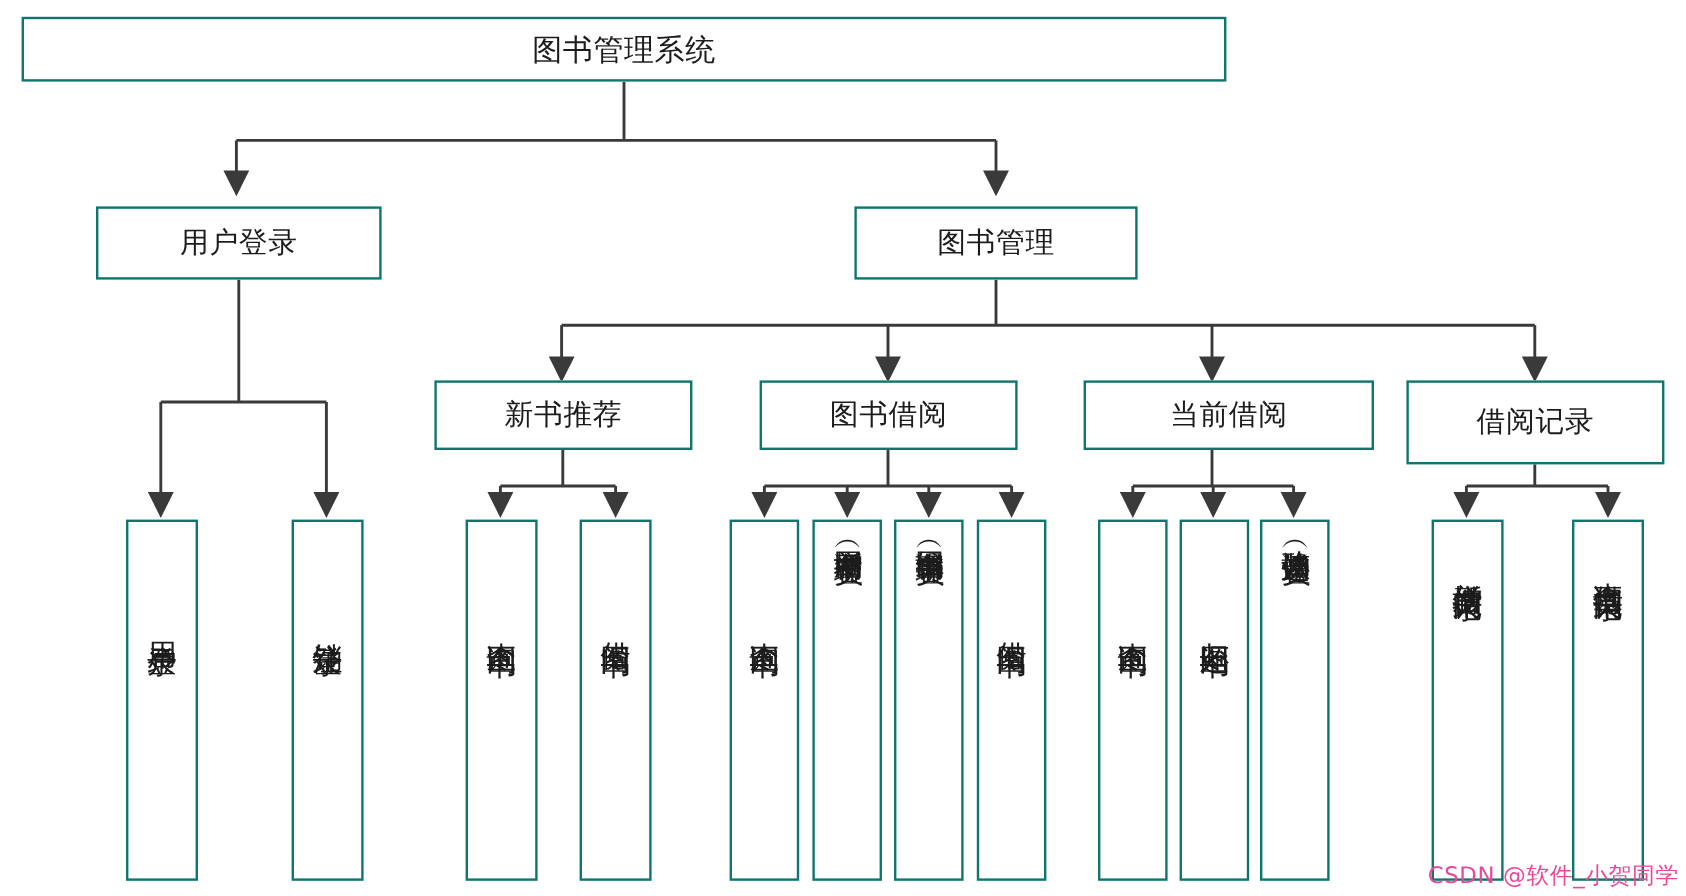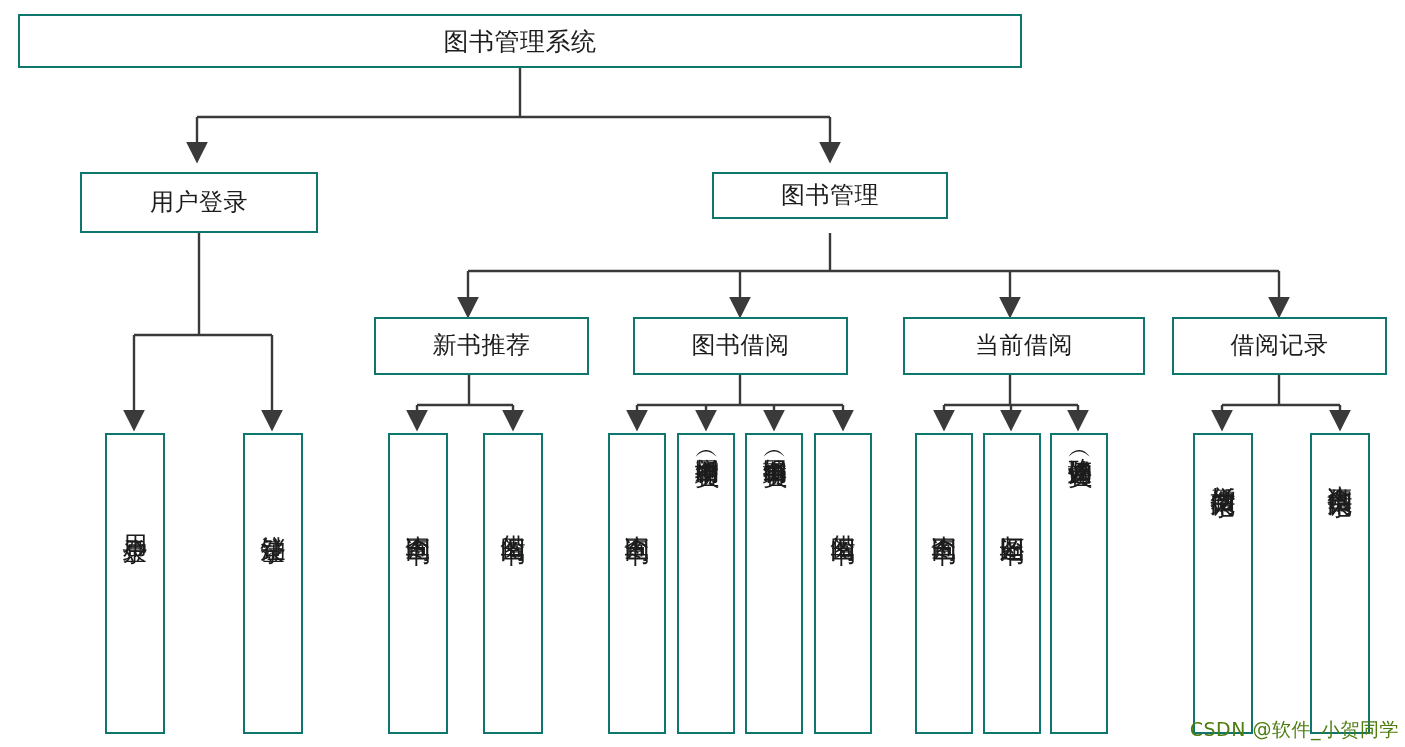--- a/index.html
+++ b/index.html
@@ -62,21 +62,21 @@
   }
   .node.v.tall .label{
     font-size:24px;
     letter-spacing:1px;
   }
   .watermark{
     position:absolute;
     right:6px;
     bottom:4px;
     font-size:19px;
-    color:#4d7c0f;
+    color:#ec4899;
     white-space:nowrap;
     letter-spacing:0.5px;
     user-select:none;
   }
 </style>
 </head>
 <body>
 
 <div id="canvas">
 
@@ -130,34 +130,34 @@
     </g>
   </svg>
 
   <div class="node h root" style="left:18px; top:14px; width:1004px; height:54px;">
     <span class="label">图书管理系统</span>
   </div>
 
   <div class="node h" style="left:80px; top:172px; width:238px; height:61px;">
     <span class="label">用户登录</span>
   </div>
-  <div class="node h" style="left:712px; top:172px; width:236px; height:47px;">
+  <div class="node h" style="left:712px; top:172px; width:236px; height:61px;">
     <span class="label">图书管理</span>
   </div>
 
-  <div class="node h" style="left:374px; top:317px; width:215px; height:58px;">
+  <div class="node h" style="left:362px; top:317px; width:215px; height:58px;">
     <span class="label">新书推荐</span>
   </div>
   <div class="node h" style="left:633px; top:317px; width:215px; height:58px;">
     <span class="label">图书借阅</span>
   </div>
   <div class="node h" style="left:903px; top:317px; width:242px; height:58px;">
     <span class="label">当前借阅</span>
   </div>
-  <div class="node h" style="left:1172px; top:317px; width:215px; height:58px;">
+  <div class="node h" style="left:1172px; top:317px; width:215px; height:70px;">
     <span class="label">借阅记录</span>
   </div>
 
   <div class="node v" style="left:105px; top:433px; width:60px; height:301px; padding-top:80px;">
     <span class="label">用户登录</span>
   </div>
   <div class="node v" style="left:243px; top:433px; width:60px; height:301px; padding-top:80px;">
     <span class="label">注销登录</span>
   </div>
 

